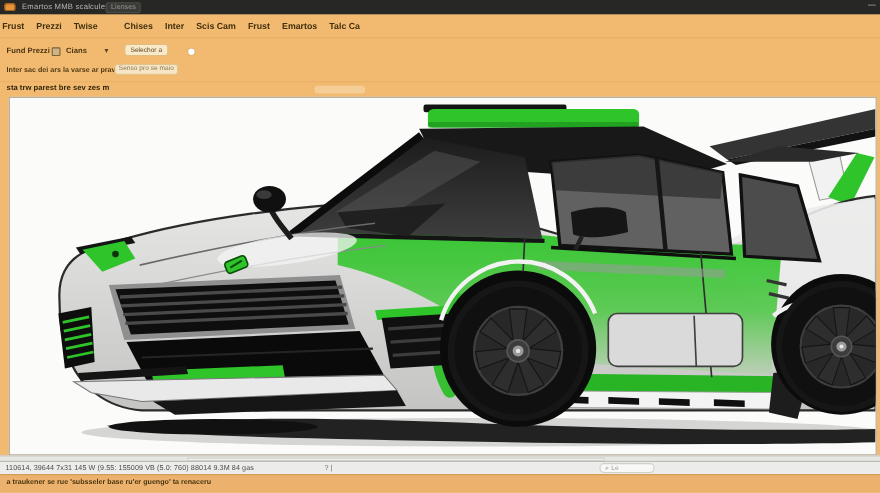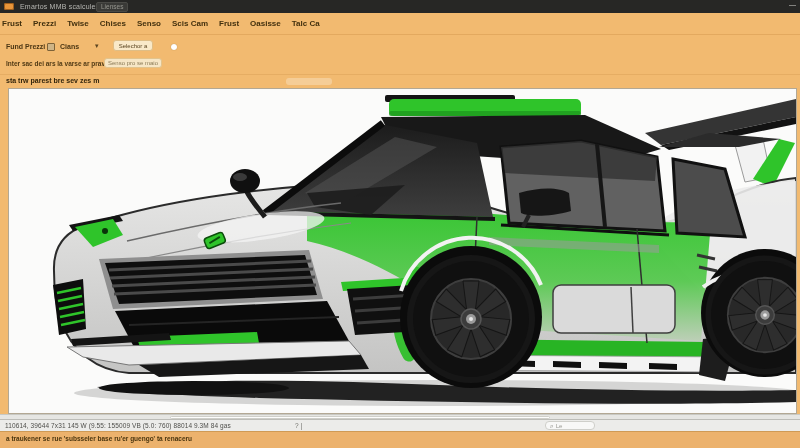--- a/index.html
+++ b/index.html
@@ -14,21 +14,21 @@
   .app-icon{position:absolute;left:4px;top:3px;width:10px;height:7px;border-radius:2px;
     background:var(--app-icon-orange,#e8953a);box-shadow:inset 0 0 0 1px #a05f1c;}
   .win-title{position:absolute;left:20px;top:3px;font-size:7px;color:#b7b7b3;letter-spacing:.2px;}
   .win-badge{position:absolute;left:96px;top:2px;font-size:6.5px;color:#96968f;
     background:#3a3a37;border:1px solid #4a4a46;border-radius:2px;padding:0 4px;line-height:8px;}
   .win-min{position:absolute;right:4px;top:0;font-size:7px;color:#cfcfcb;line-height:9px;}
   
   .menubar{height:22px;background:var(--menubar-bg,#f2ba70);display:flex;align-items:center;
     padding-left:2px;border-bottom:1px solid #e3a95f;box-sizing:border-box;}
   .menu-item{font-size:8px;font-weight:bold;color:#42300e;margin-right:11px;white-space:nowrap;cursor:default;}
-  .menu-item.gap{}
+  .menu-item.gap{margin-left:13px;}
   
   .toolbar{height:40px;background:var(--menubar-bg,#f2ba70);position:relative;
     border-bottom:1px solid #e6ad63;box-sizing:border-box;}
   .tb-label{position:absolute;left:6px;top:8px;font-size:7px;font-weight:bold;color:#4a3513;}
   .tb-toolicon{position:absolute;left:47px;top:8px;width:8px;height:8px;border:1px solid #7d6238;
     border-radius:1px;background:#cfb486;box-sizing:border-box;}
   .tb-select{position:absolute;left:60px;top:8px;font-size:7px;font-weight:bold;color:#4a3513;}
   .tb-chevron{position:absolute;left:95px;top:7px;font-size:7px;color:#5a4420;}
   .tb-pill1{position:absolute;left:113px;top:5px;width:40px;height:11px;background:#f9e9c9;
     border:1px solid #dfbd85;border-radius:3px;font-size:6px;color:#5a4420;
@@ -74,24 +74,24 @@
   <span class="win-title">Emartos MMB scalcules</span>
   <span class="win-badge">Lienses</span>
   <span class="win-min">—</span>
 </div>
 
 <div class="menubar">
   <span class="menu-item">Frust</span>
   <span class="menu-item">Prezzi</span>
   <span class="menu-item">Twise</span>
   <span class="menu-item gap">Chises</span>
-  <span class="menu-item">Senso</span>
+  <span class="menu-item">Inter</span>
   <span class="menu-item">Scis Cam</span>
   <span class="menu-item">Frust</span>
-  <span class="menu-item">Oasisse</span>
+  <span class="menu-item">Emartos</span>
   <span class="menu-item">Talc Ca</span>
 </div>
 
 <div class="toolbar">
   <span class="tb-label">Fund Prezzi</span>
   <span class="tb-toolicon"></span>
   <span class="tb-select">Cians</span>
   <span class="tb-chevron">▾</span>
   <span class="tb-pill1">Selechor a</span>
   <span class="tb-dot"></span>

